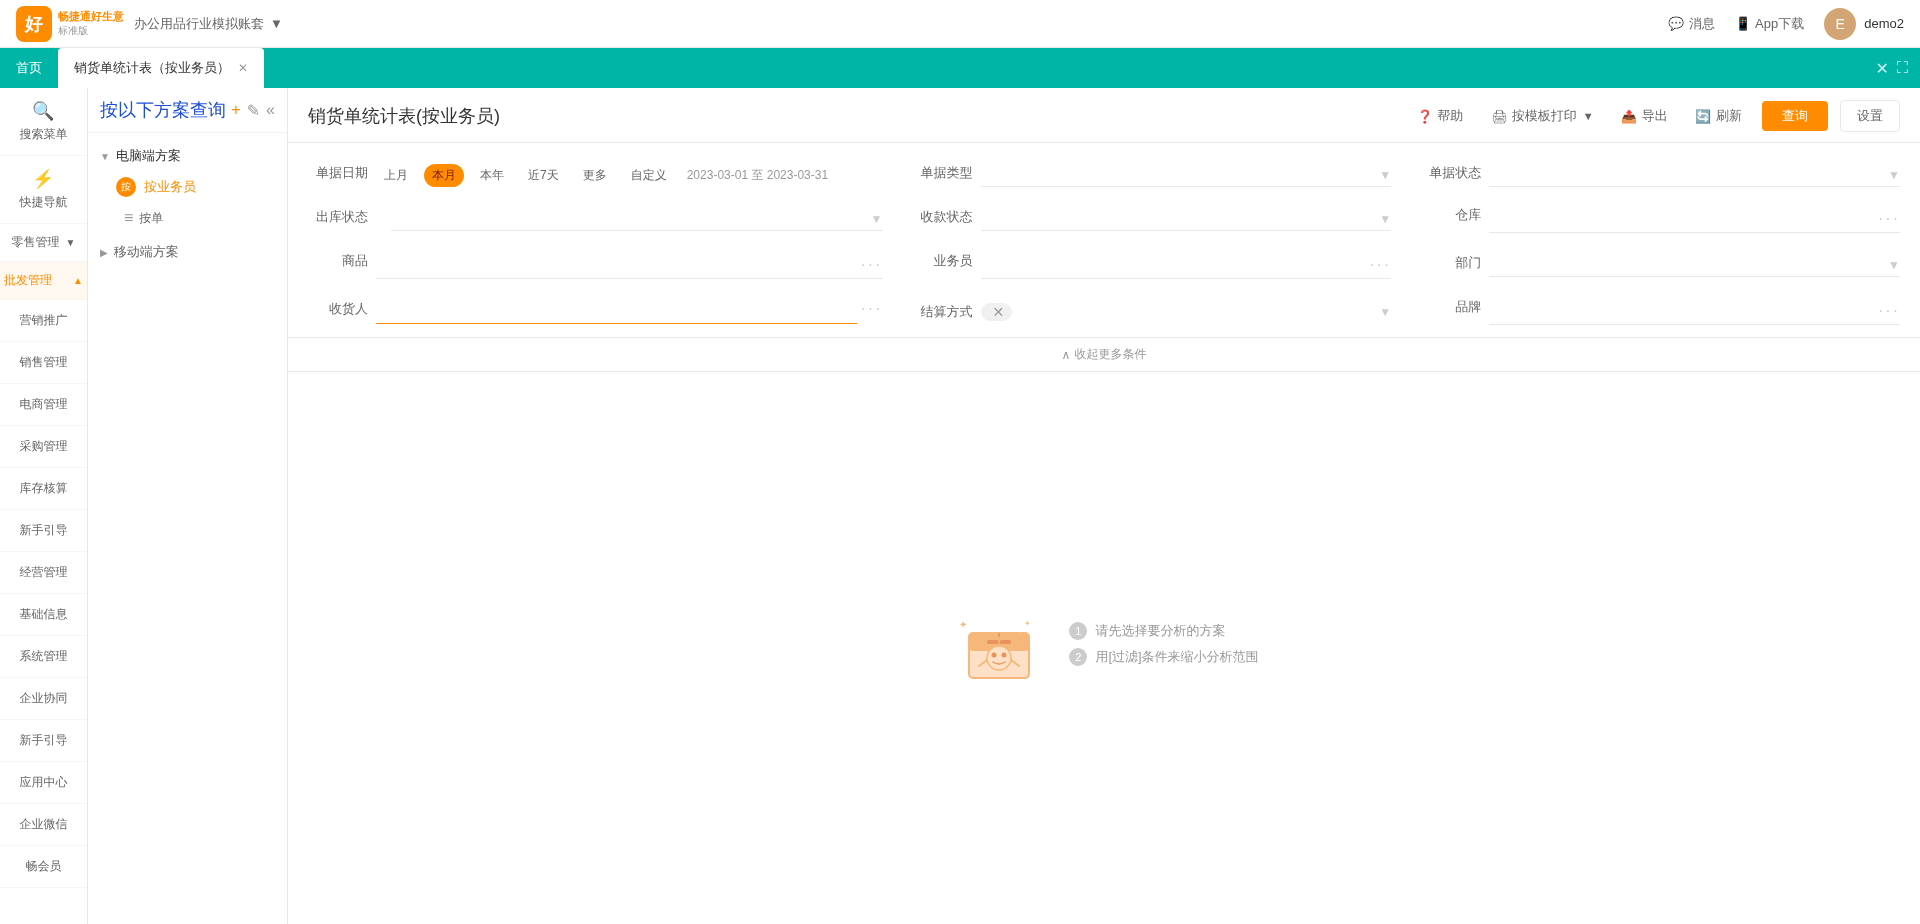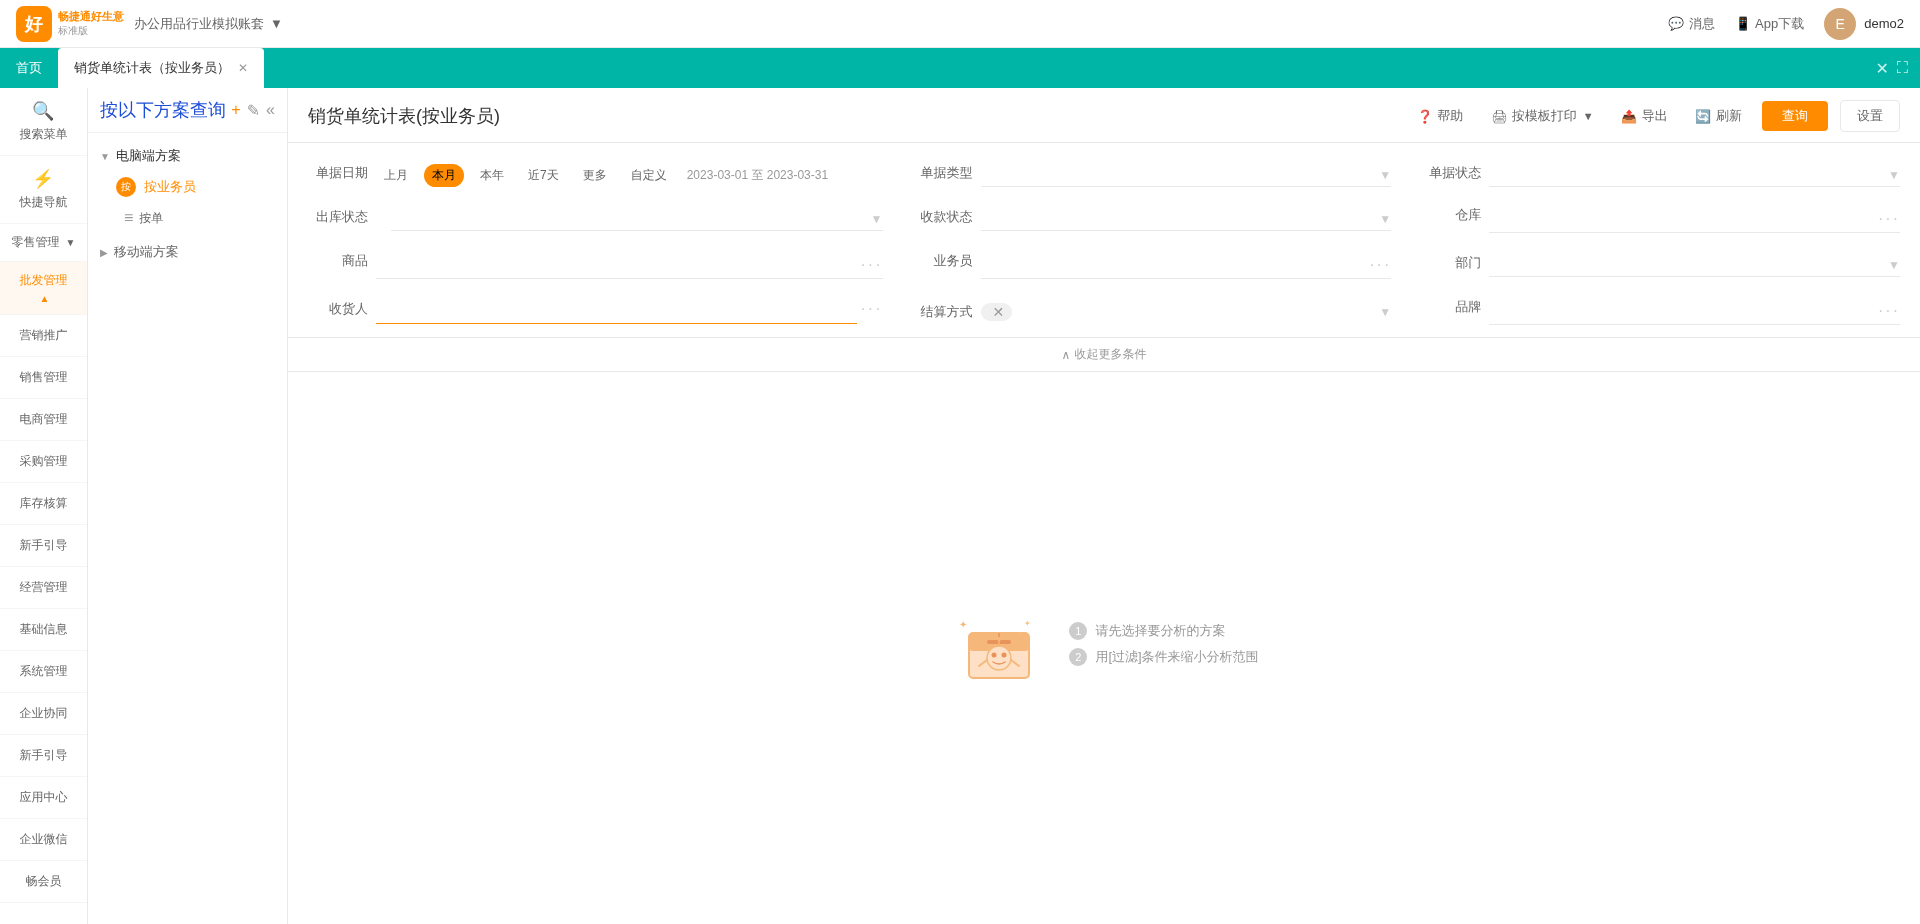--- a/index.html
+++ b/index.html
@@ -247,21 +247,21 @@
     .filter-dots { color: #ccc; margin-left: 4px; font-size: 16px; letter-spacing: 2px; }
     .filter-chevron { color: #ccc; font-size: 12px; margin-left: 4px; }
     .filter-divider { width: 30px; flex-shrink: 0; }
 
     
     .date-filter { display: flex; align-items: center; gap: 8px; }
     .date-tab {
       padding: 3px 8px; border-radius: 12px; font-size: 12px;
       cursor: pointer; color: #666;
     }
-    .date-tab.active { background: #ff8c00; color: #000000; }
+    .date-tab.active { background: #ff8c00; color: #7f1d1d; }
     .date-range { font-size: 12px; color: #999; margin-left: 4px; }
 
     
     .filter-tag {
       display: flex; align-items: center; gap: 4px;
       background: #f0f0f0; border-radius: 12px; padding: 2px 8px; font-size: 12px; color: #666;
     }
     .filter-tag-close { cursor: pointer; color: #999; font-size: 14px; line-height: 1; }
 
     
@@ -363,21 +363,21 @@
       <span>搜索菜单</span>
     </div>
     <div class="sidebar-item">
       <span class="s-icon">⚡</span>
       <span>快捷导航</span>
     </div>
     <div class="sidebar-item" style="flex-direction:row;justify-content:center;font-size:12px;padding:10px 4px;">
       <span>零售管理</span>
       <span style="font-size:10px;margin-left:2px;">▼</span>
     </div>
-    <div class="sidebar-item active" style="flex-direction:column;justify-content:space-between;font-size:12px;padding:10px 4px;">
+    <div class="sidebar-item active" style="flex-direction:row;justify-content:space-between;font-size:12px;padding:10px 4px;">
       <span style="color:#ff8c00;">批发管理</span>
       <span style="font-size:10px;margin-left:2px;color:#ff8c00;">▲</span>
     </div>
     <div class="sidebar-item">
       <span>营销推广</span>
     </div>
     <div class="sidebar-item">
       <span>销售管理</span>
     </div>
     <div class="sidebar-item">

